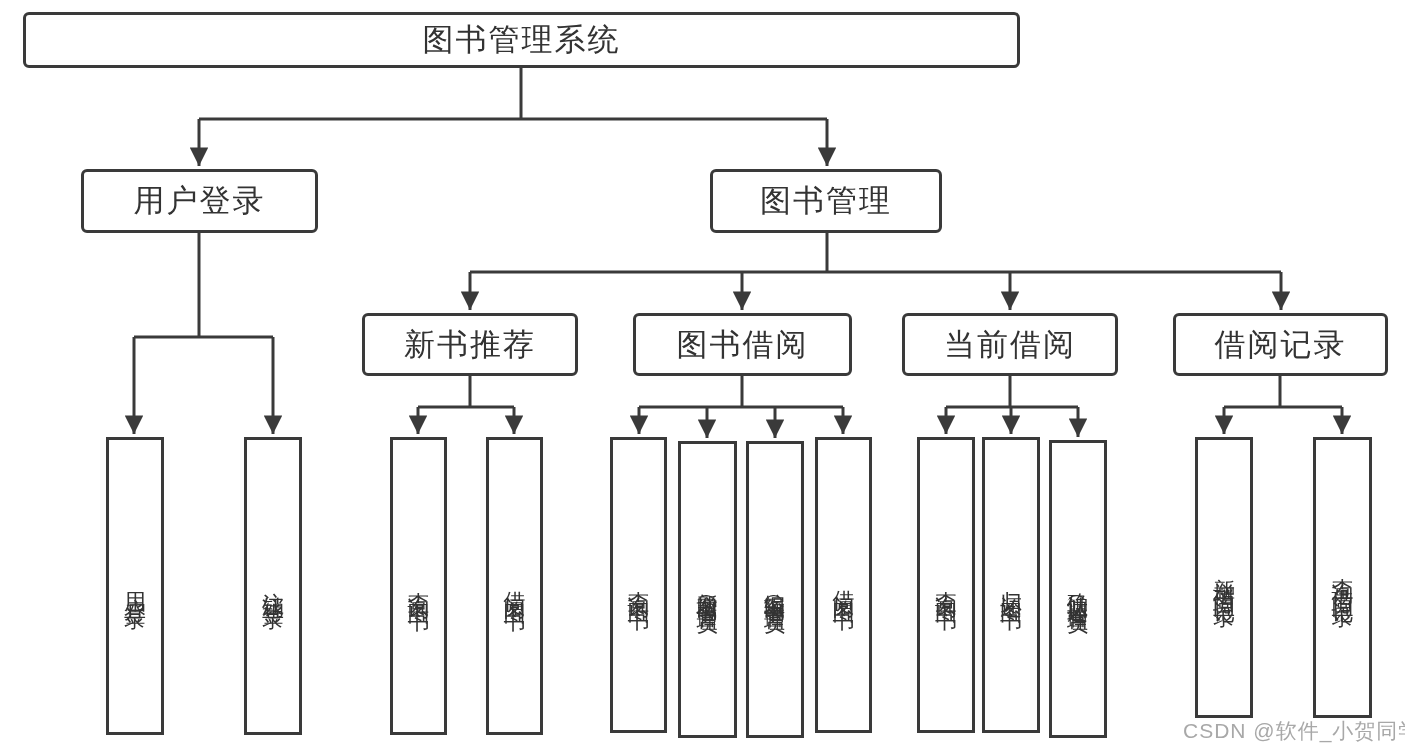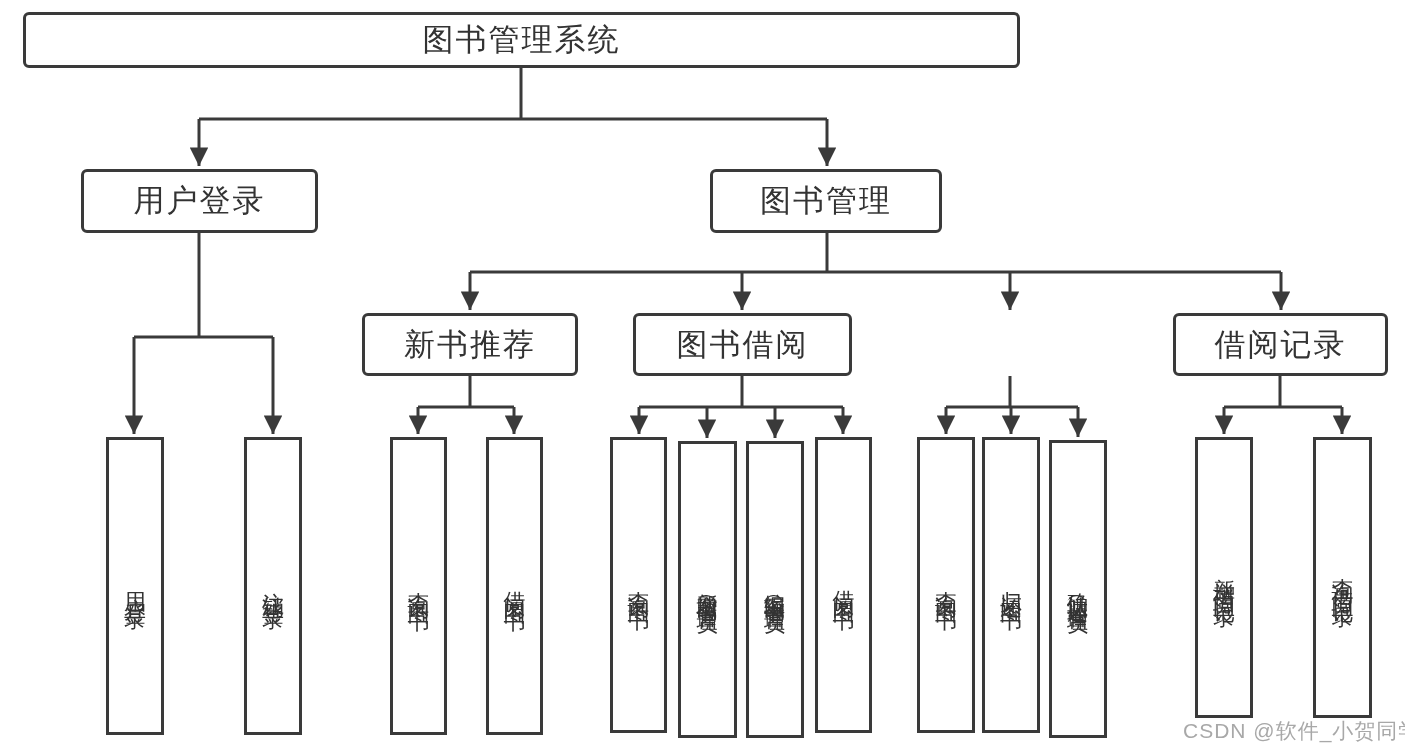--- a/index.html
+++ b/index.html
@@ -93,20 +93,23 @@
   <div class="node hnode" style="left:710px;top:169px;width:232px;height:64px">
     <span>图书管理</span>
   </div>
 
   <div class="node hnode" style="left:633px;top:313px;width:219px;height:63px">
     <span>图书借阅</span>
   </div>
   <div class="node hnode" style="left:362px;top:313px;width:216px;height:63px">
     <span>新书推荐</span>
   </div>
+  <div class="node hnode" style="left:902px;top:313px;width:216px;height:63px">
+    <span>当前借阅</span>
+  </div>
   <div class="node hnode" style="left:1173px;top:313px;width:215px;height:63px">
     <span>借阅记录</span>
   </div>
 
   <div class="node vnode" style="left:106px;top:437px;width:58px;height:298px">
     <span>用户登录</span>
   </div>
   <div class="node vnode" style="left:244px;top:437px;width:58px;height:298px">
     <span>注销登录</span>
   </div>

